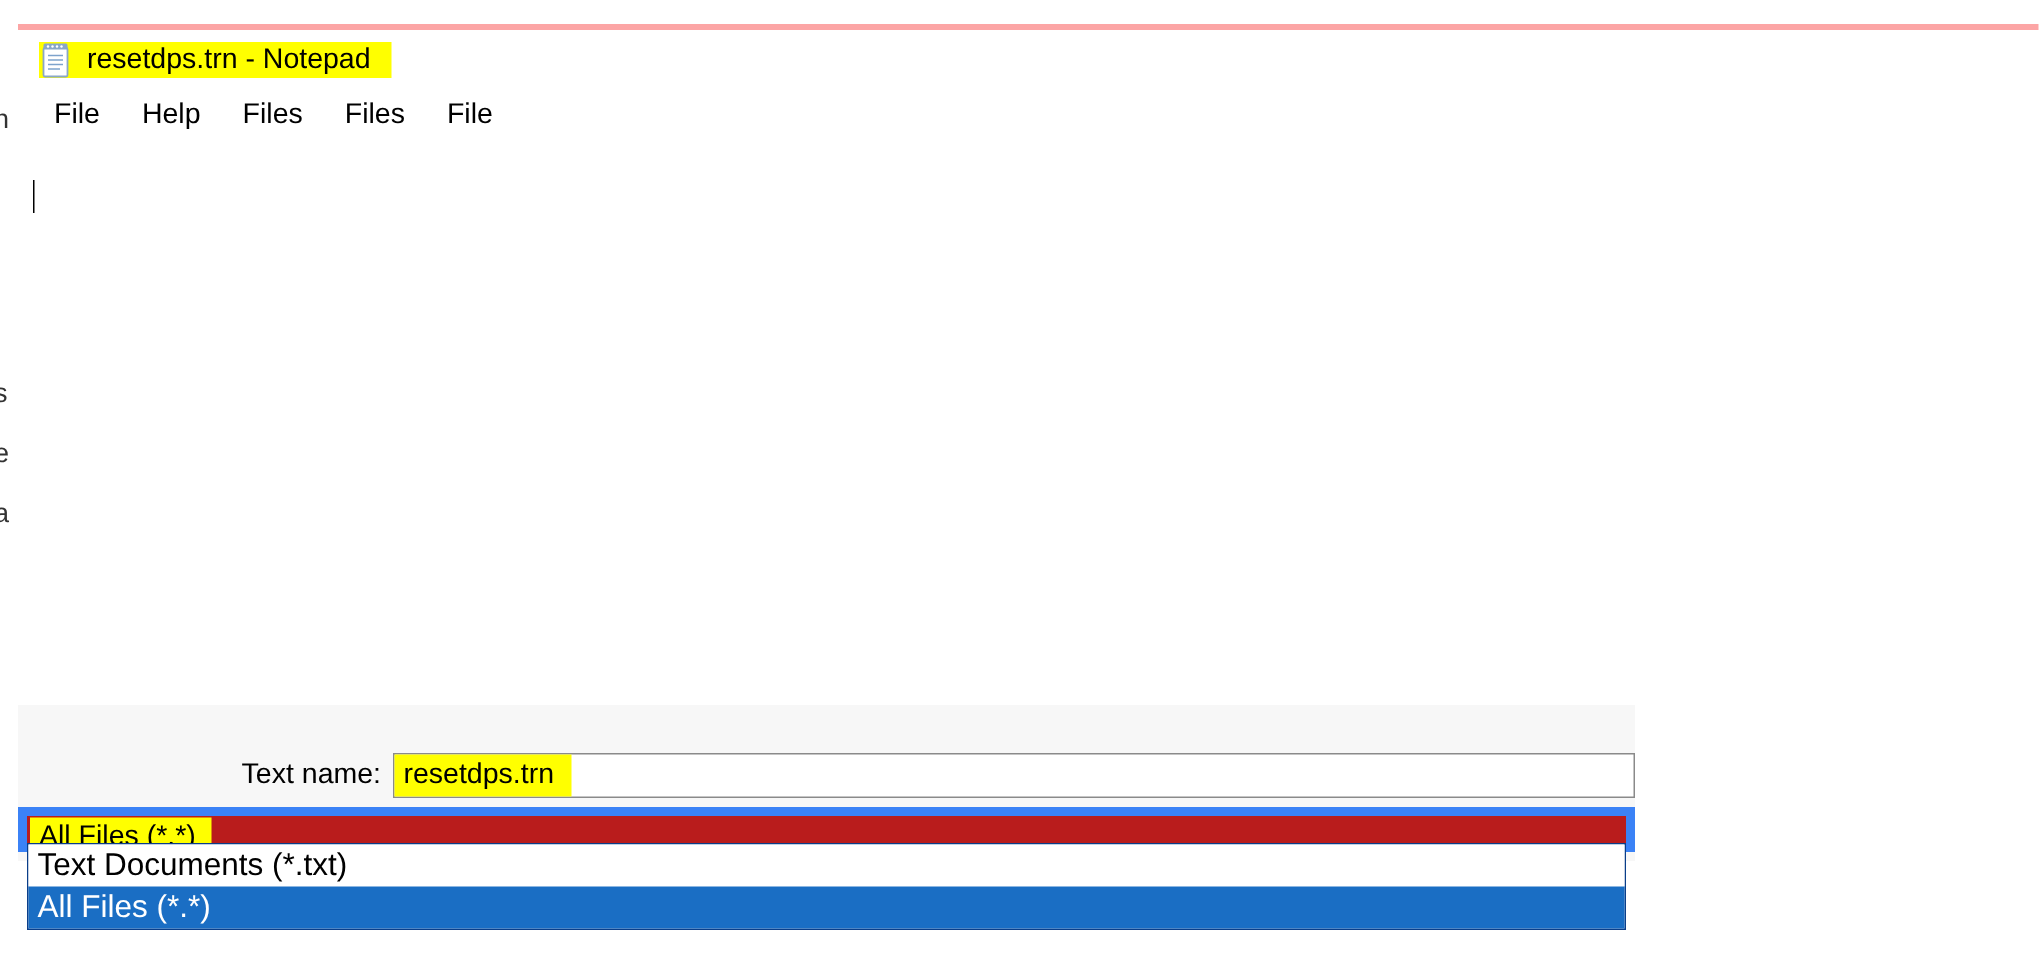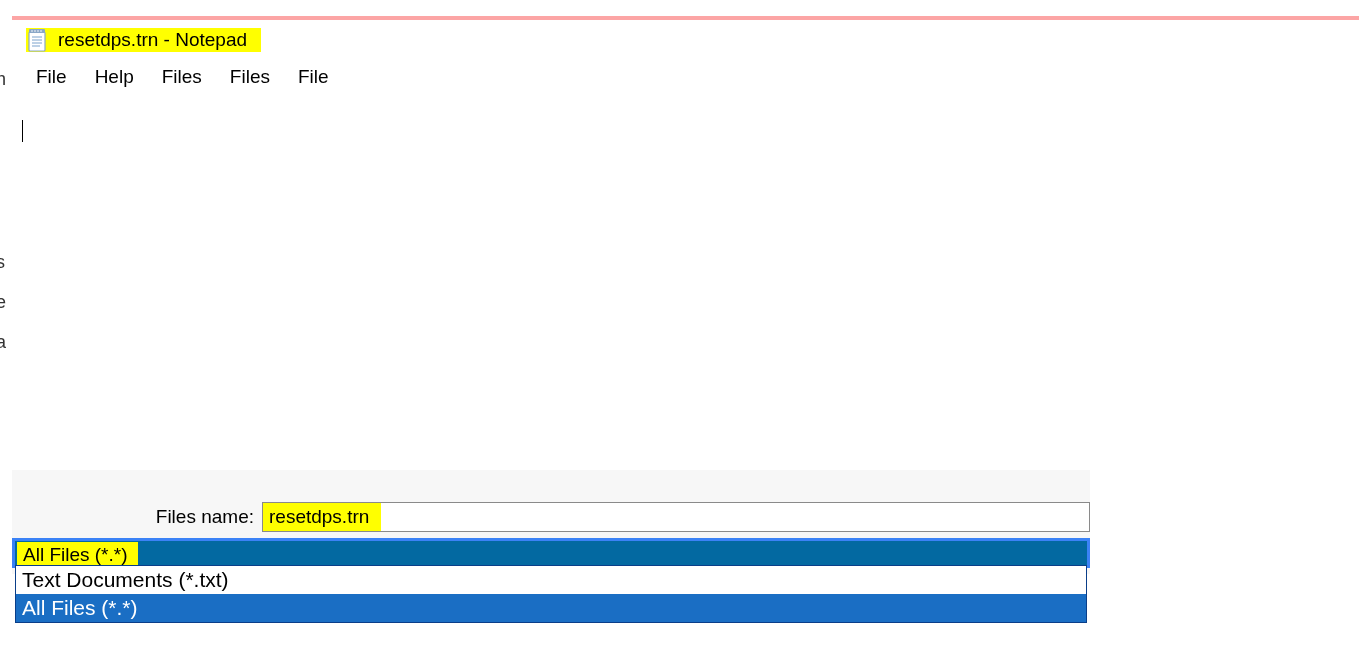--- a/index.html
+++ b/index.html
@@ -132,22 +132,22 @@
       padding: 0 12px 0 6px;
       display: flex;
       align-items: center;
       font-size: 19px;
       pointer-events: none;
     }
 
     .combo-box {
       width: 100%;
       height: 30px;
-      border: 3px solid #3b82f6;
-      background: #0369a1;
+      border: 6px solid #3b82f6;
+      background: #b91c1c;
       position: relative;
       cursor: default;
     }
     .combo-selected-highlight {
       position: absolute;
       left: 2px; top: 1px;
       height: 26px;
       background: #ffff00;
       padding: 0 10px 0 6px;
       display: flex;
@@ -214,21 +214,21 @@
   </div>
 
   <div class="text-area">
     <span class="text-cursor"></span>
   </div>
 </div>
 
 <div class="save-panel">
 
   <div class="field-row">
-    <div class="field-label">Files name:</div>
+    <div class="field-label">Text name:</div>
     <div class="field-input-wrap">
       <input class="filename-input" type="text" value="resetdps.trn" style="">
       <div class="filename-highlight">resetdps.trn</div>
     </div>
   </div>
 
   <div class="field-row">
     <div class="field-input-wrap">
       <div class="combo-box">
         <div class="combo-selected-highlight">All Files  (*.*)</div>

